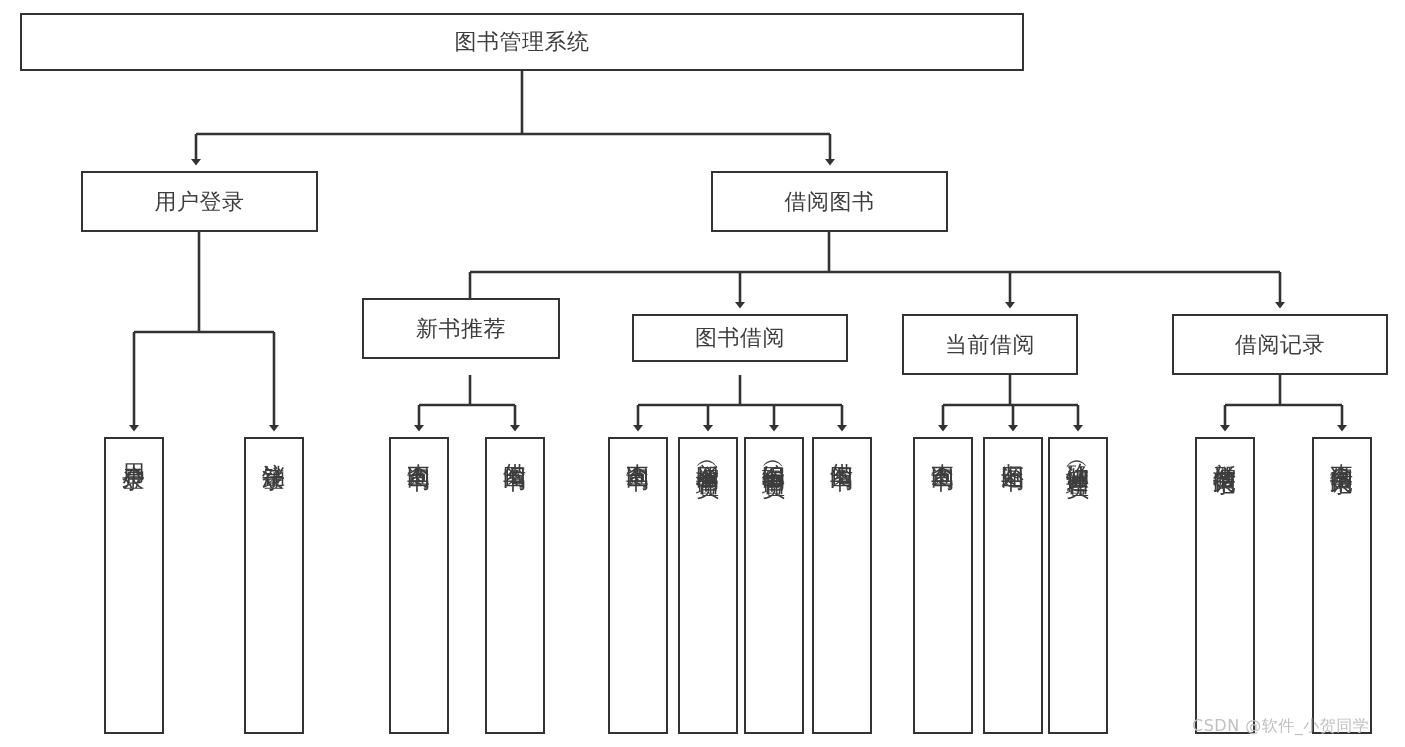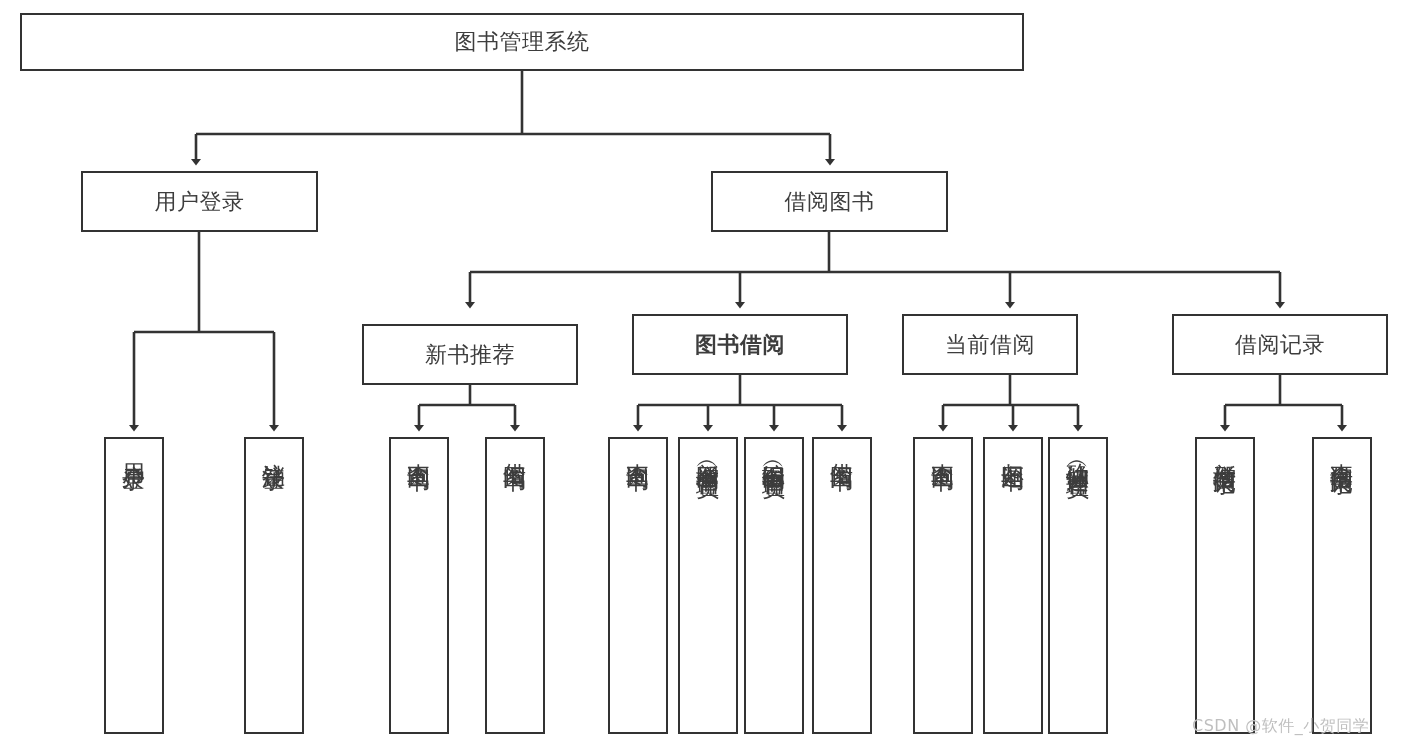--- a/index.html
+++ b/index.html
@@ -130,24 +130,24 @@
     <span class="label">图书管理系统</span>
   </div>
 
   <div class="node horiz" style="left: 81px; top: 171px; width: 237px; height: 61px;">
     <span class="label">用户登录</span>
   </div>
   <div class="node horiz" style="left: 711px; top: 171px; width: 237px; height: 61px;">
     <span class="label">借阅图书</span>
   </div>
 
-  <div class="node horiz" style="left: 362px; top: 324px; width: 216px; height: 61px; font-family: Liberation Serif, serif;">
+  <div class="node horiz" style="left: 362px; top: 298px; width: 198px; height: 61px; font-family: Liberation Serif, serif;">
     <span class="label">新书推荐</span>
   </div>
-  <div class="node horiz" style="left: 632px; top: 314px; width: 216px; height: 61px; font-weight: bold;">
+  <div class="node horiz" style="left: 632px; top: 314px; width: 216px; height: 48px;">
     <span class="label">图书借阅</span>
   </div>
   <div class="node horiz" style="left: 902px; top: 314px; width: 176px; height: 61px;">
     <span class="label">当前借阅</span>
   </div>
   <div class="node horiz" style="left: 1172px; top: 314px; width: 216px; height: 61px;">
     <span class="label">借阅记录</span>
   </div>
 
   <div class="node vert" style="left: 104px; top: 437px; width: 60px; height: 297px;">

